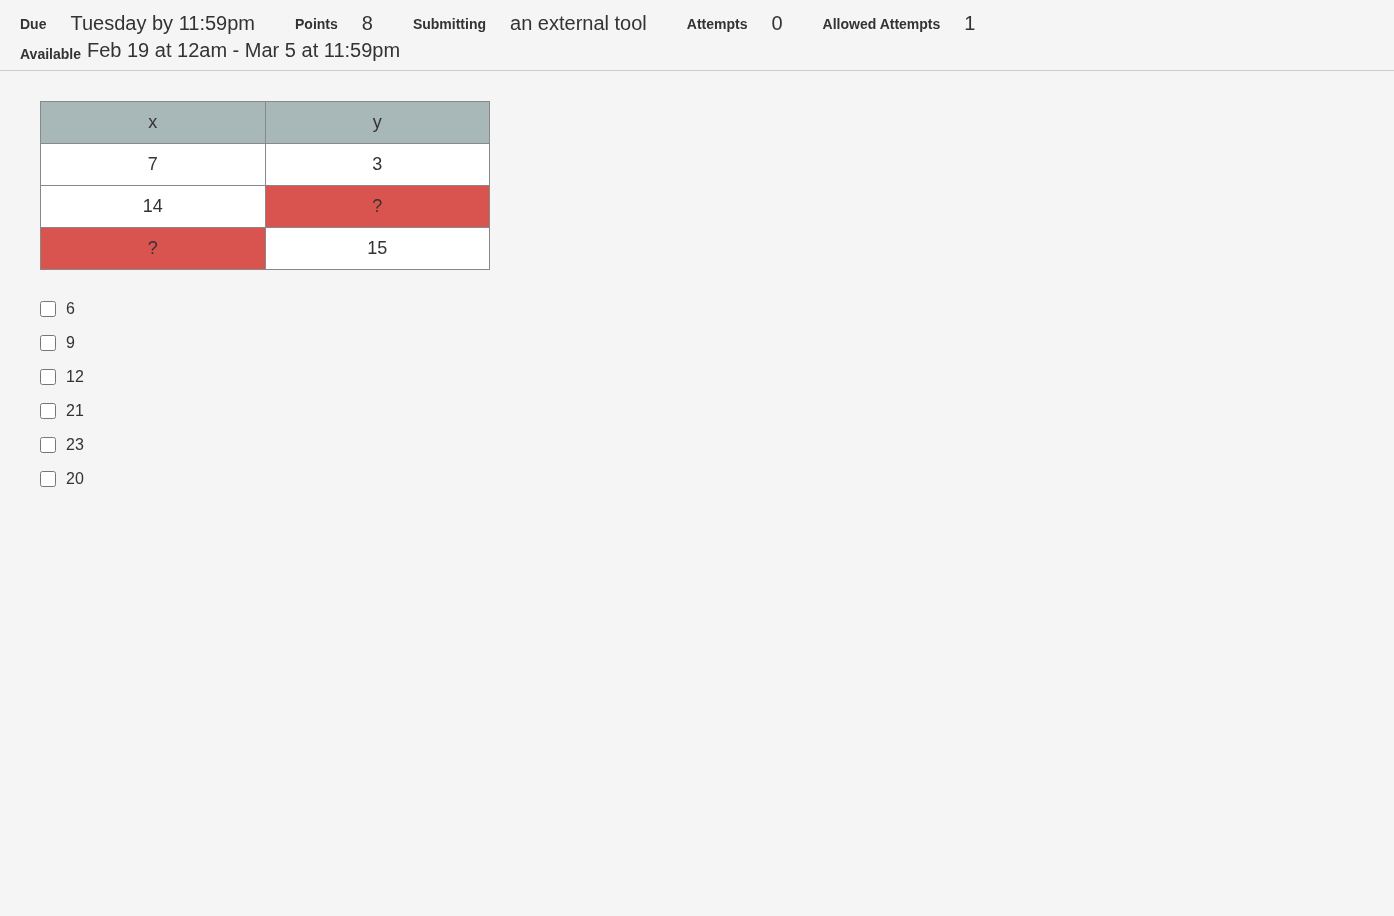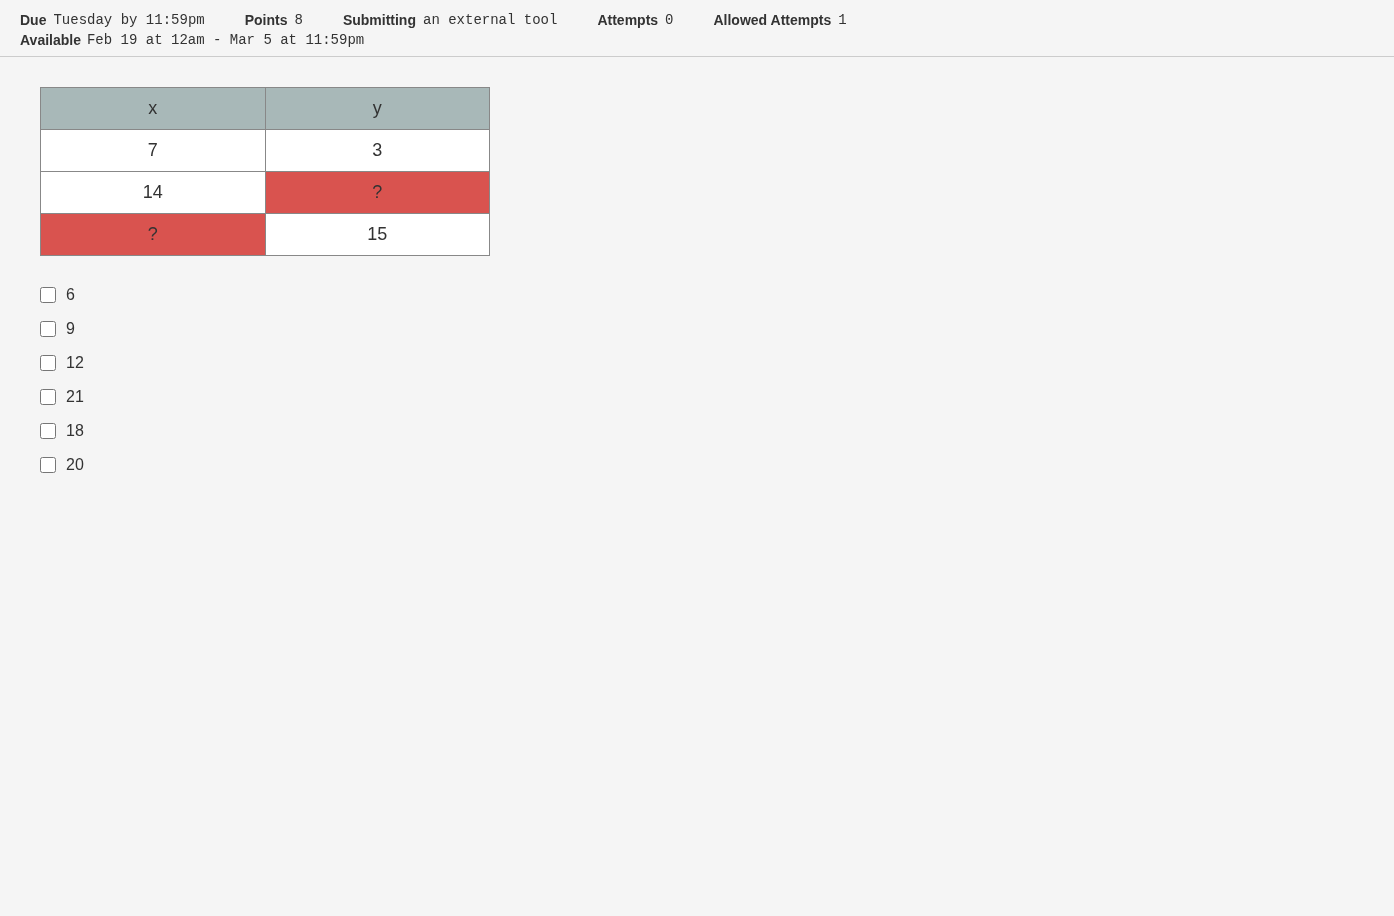--- a/index.html
+++ b/index.html
@@ -26,31 +26,30 @@
     .header-row1 {
       display: flex;
       align-items: center;
       gap: 40px;
       flex-wrap: wrap;
     }
 
     .header-item {
       display: flex;
       align-items: center;
-      gap: 7px;
+      gap: 24px;
     }
 
     .header-label {
       font-weight: bold;
       font-size: 14px;
     }
 
     .header-value {
-      font-size: 14px;
-      font-family: Liberation Mono, monospace;
+      font-size: 20px;
     }
 
     .header-row2 {
       margin-top: 4px;
       display: flex;
       align-items: flex-end;
       gap: 6px;
     }
 
     .content-area {
@@ -178,20 +177,20 @@
       <div class="answer-option">
         <input type="checkbox" style="">
         <span>12</span>
       </div>
       <div class="answer-option">
         <input type="checkbox" style="">
         <span>21</span>
       </div>
       <div class="answer-option">
         <input type="checkbox" style="">
-        <span>18</span>
+        <span>23</span>
       </div>
       <div class="answer-option">
         <input type="checkbox" style="">
         <span>20</span>
       </div>
     </div>
 </div>
 
 </body></html>

